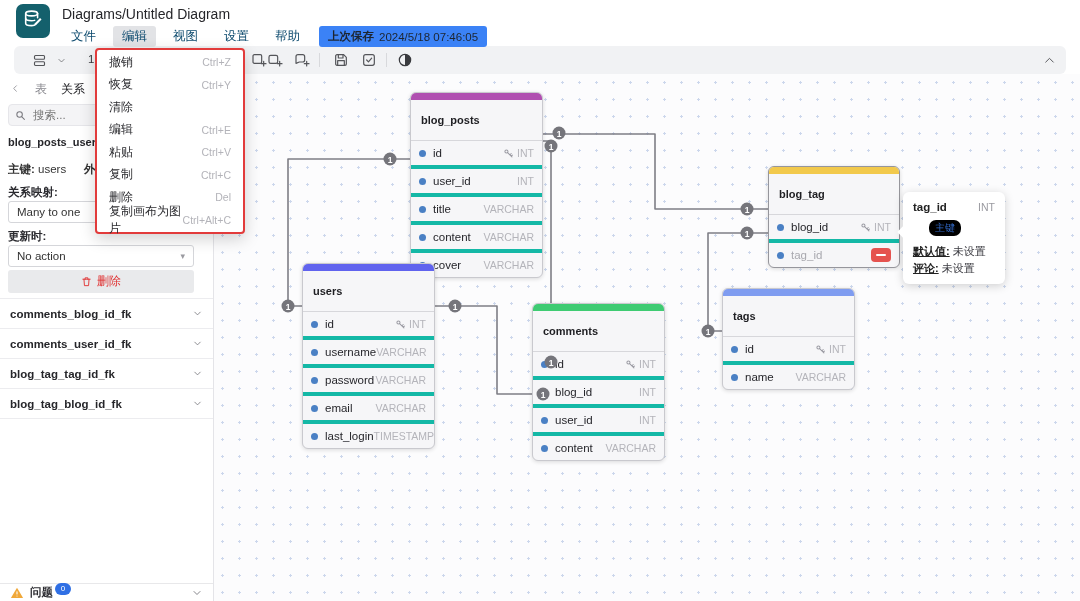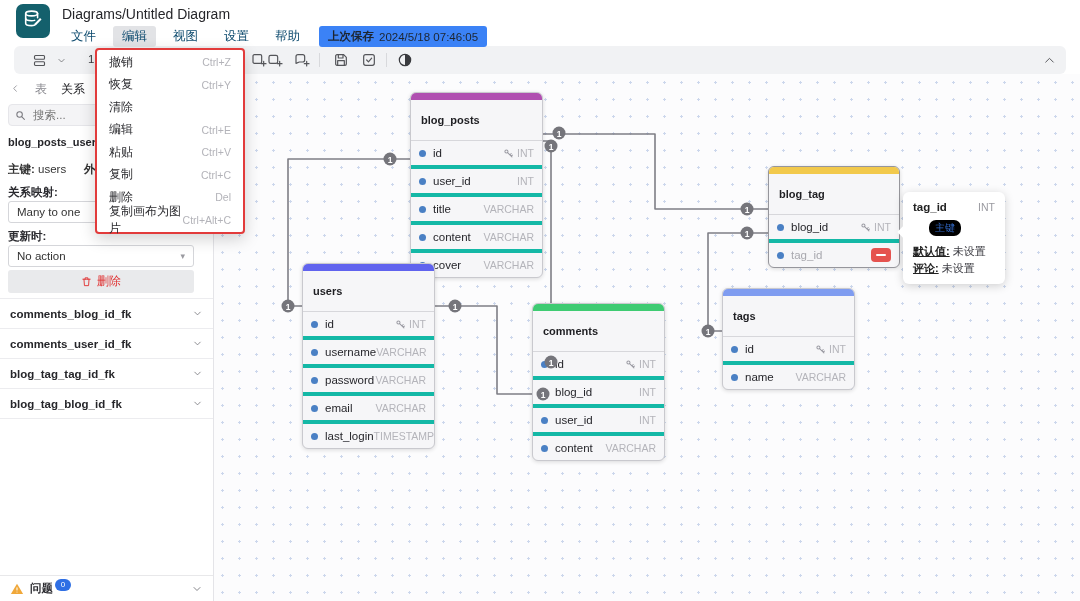--- a/index.html
+++ b/index.html
@@ -37,21 +37,21 @@
   .sb-lab{position:absolute;left:8px;font-size:11.5px;font-weight:bold;color:#2b2b30;}
   .sb-select{position:absolute;left:8px;width:186px;height:22px;border:1px solid #d5d6da;border-radius:3px;background:#fff;
              display:flex;align-items:center;padding:0 8px;box-sizing:border-box;font-size:11.5px;color:#333;}
   .sb-select .car{margin-left:auto;color:#9a9aa0;font-size:9px;}
   .sb-delbtn{position:absolute;left:8px;top:196px;width:186px;height:23px;background:#e9eaec;border-radius:3px;
              display:flex;align-items:center;justify-content:center;gap:5px;font-size:12px;color:#e03131;}
   .rel-list{position:absolute;left:0;top:224px;width:213px;border-top:1px solid #ececef;}
   .rel-item{height:29px;display:flex;align-items:center;padding:0 10px;border-bottom:1px solid #ececef;
             font-size:11.5px;font-weight:bold;color:#26262a;}
   .rel-item .chev{margin-left:auto;display:flex;}
-  .issues{position:absolute;left:0;bottom:0;width:213px;height:26px;border-top:1px solid #e8e8ea;background:#fff;
+  .issues{position:absolute;left:0;bottom:0;width:213px;height:18px;border-top:1px solid #e8e8ea;background:#fff;
           display:flex;align-items:center;padding:0 10px;box-sizing:border-box;}
   .issues .lbl{font-size:11.5px;font-weight:bold;color:#2b2b30;margin-left:6px;}
   .cnt-badge{min-width:12px;height:12px;border-radius:7px;background:#2f6fe4;color:#fff;font-size:8px;
              display:flex;align-items:center;justify-content:center;margin-left:2px;margin-top:-8px;padding:0 2px;}
   .issues .chev{margin-left:auto;display:flex;}
   
   .canvas{position:absolute;left:214px;top:74px;right:0;bottom:0;background-color:#fcfcfd;
           background-image:radial-gradient(circle,#ccd7ec 1.1px,transparent 1.4px);background-size:17px 17px;z-index:1;}
   svg.wires{position:absolute;left:0;top:0;width:1080px;height:601px;z-index:2;pointer-events:none;}
   .card{position:absolute;left:0;top:0;width:13px;height:13px;border-radius:50%;background:#75757b;color:#fff;

